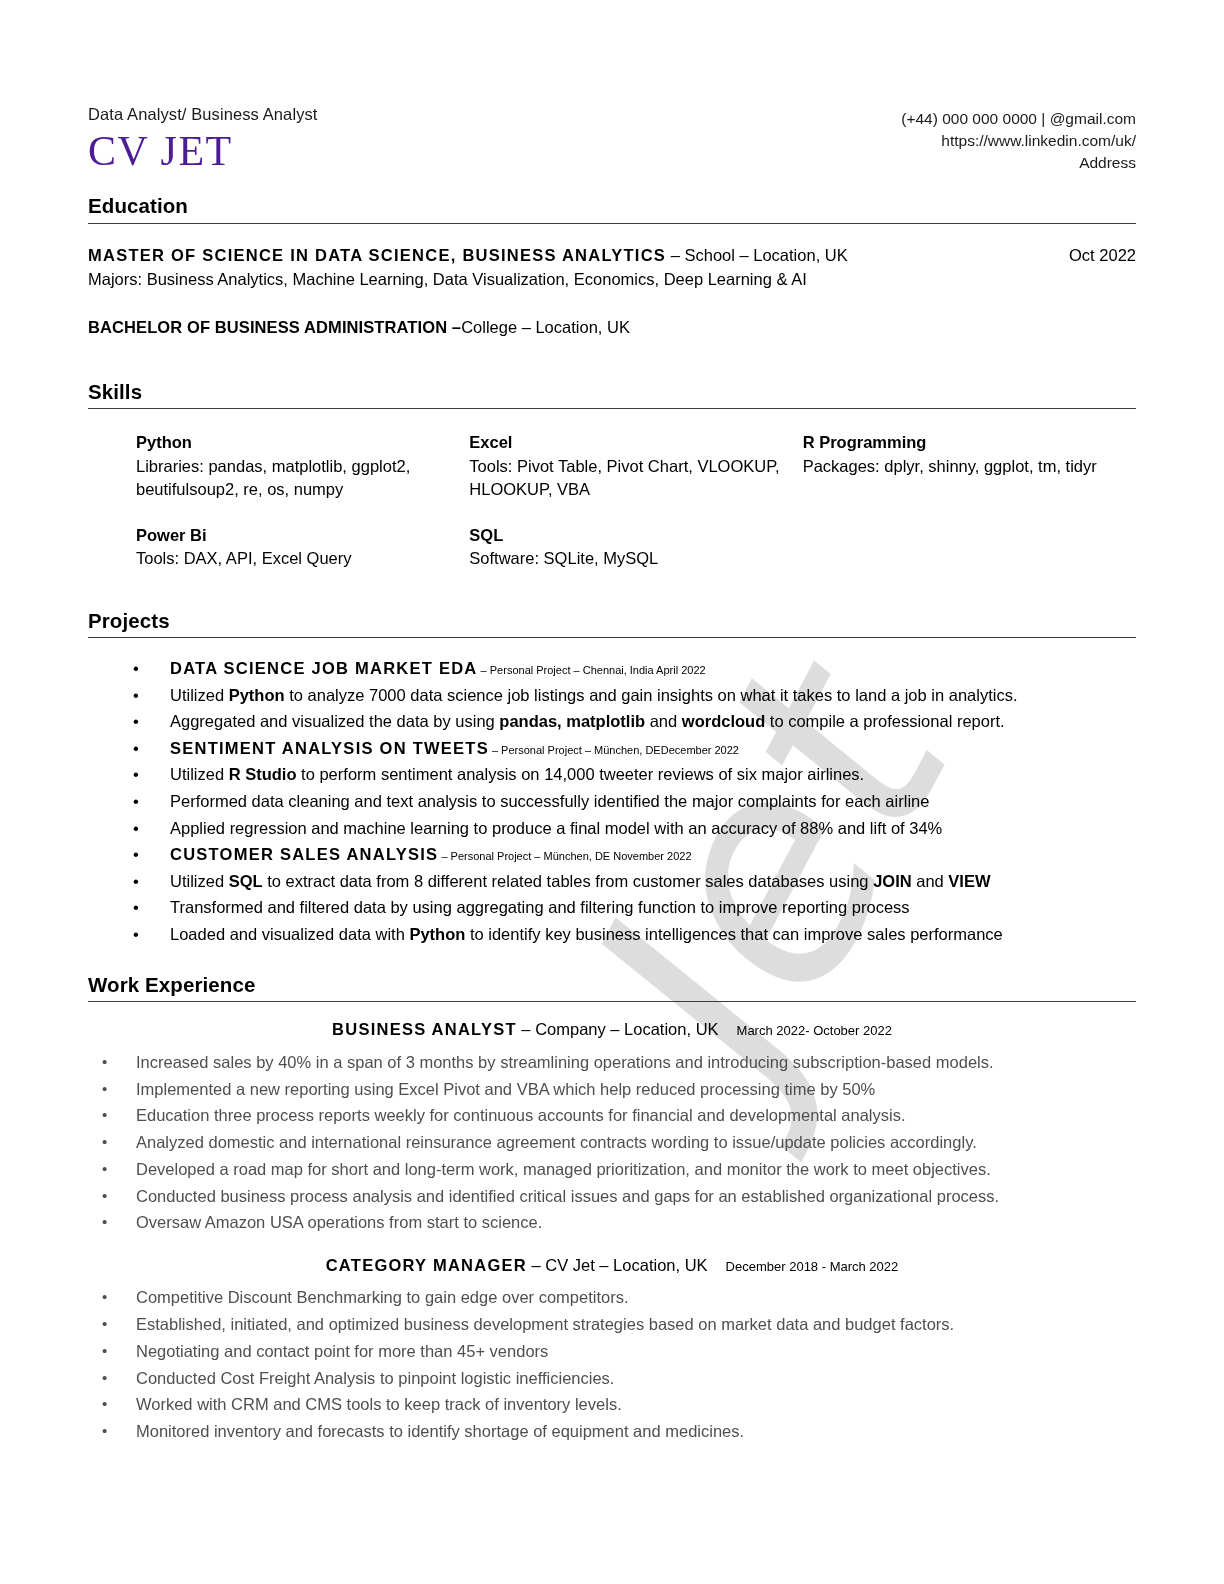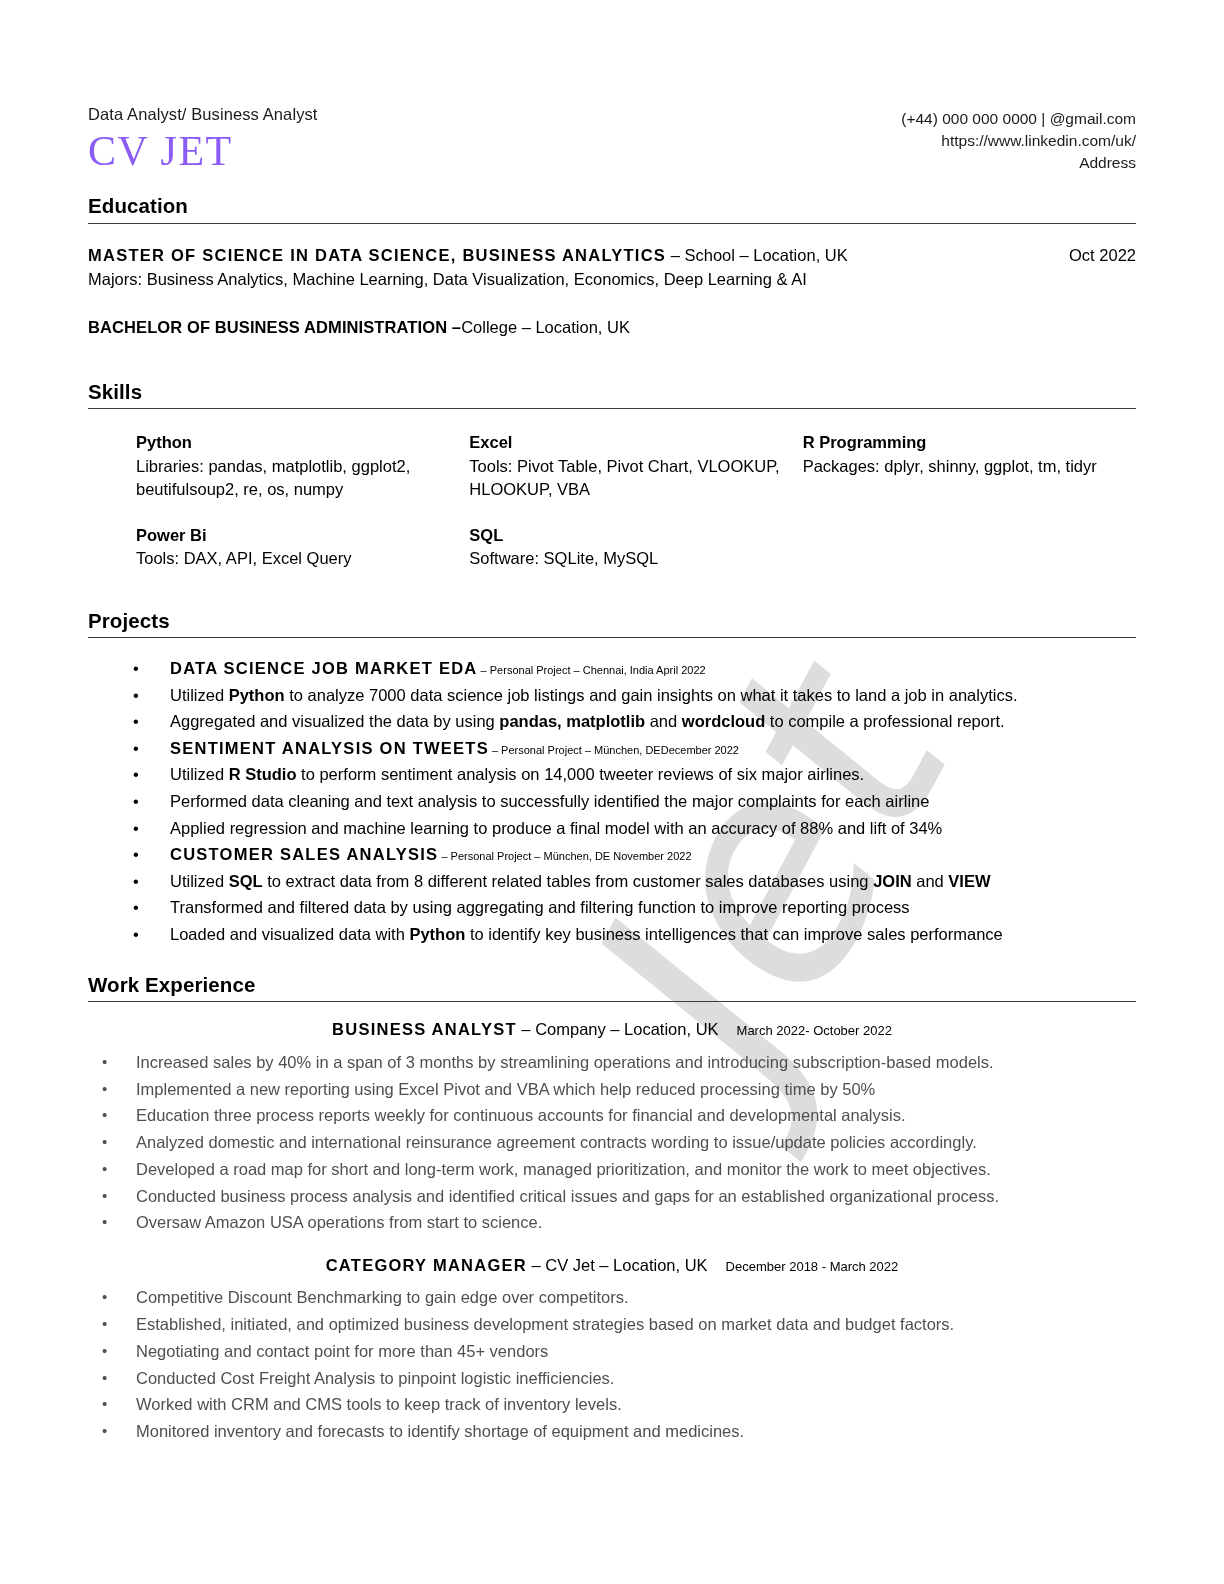--- a/index.html
+++ b/index.html
@@ -60,21 +60,21 @@
     letter-spacing: 0.1px;
     line-height: 1.25;
   }
   .name {
     font-family: "Liberation Serif", serif;
     font-size: 42px;
     font-weight: 400;
     letter-spacing: 1.5px;
     line-height: 1.05;
     margin-top: 4px;
-    color: #8b5cf6;
+    color: #4c1d95;
   }
   .contact {
     text-align: right;
     font-size: 15.5px;
     line-height: 1.42;
     color: #1a1a1a;
     padding-top: 4px;
   }
 
   

